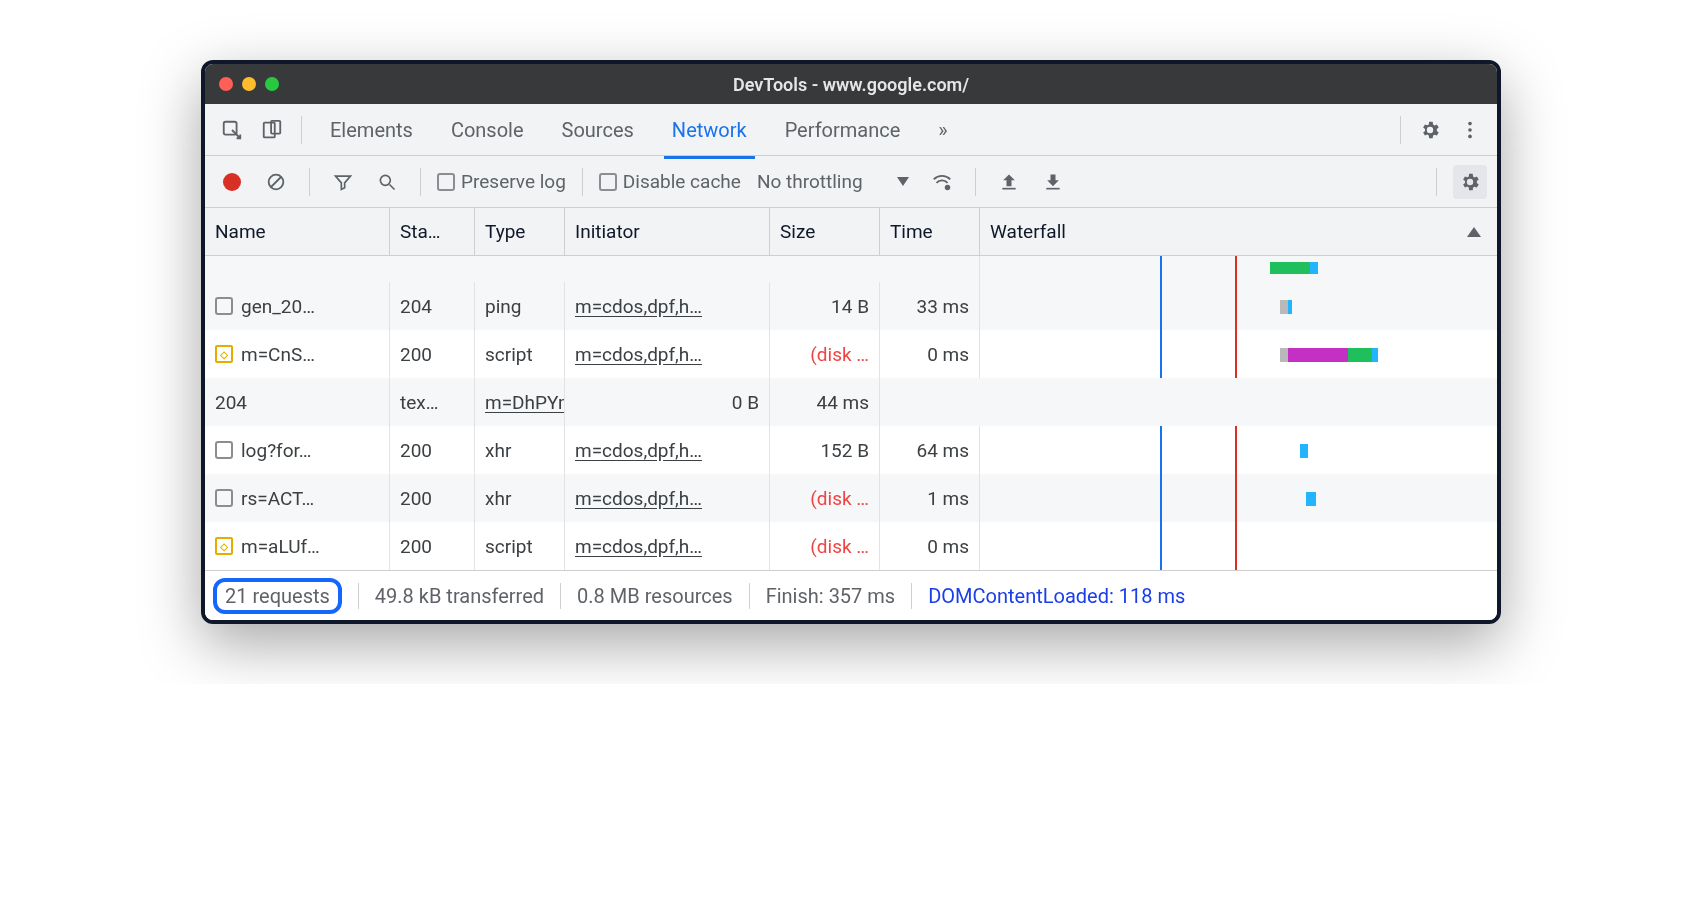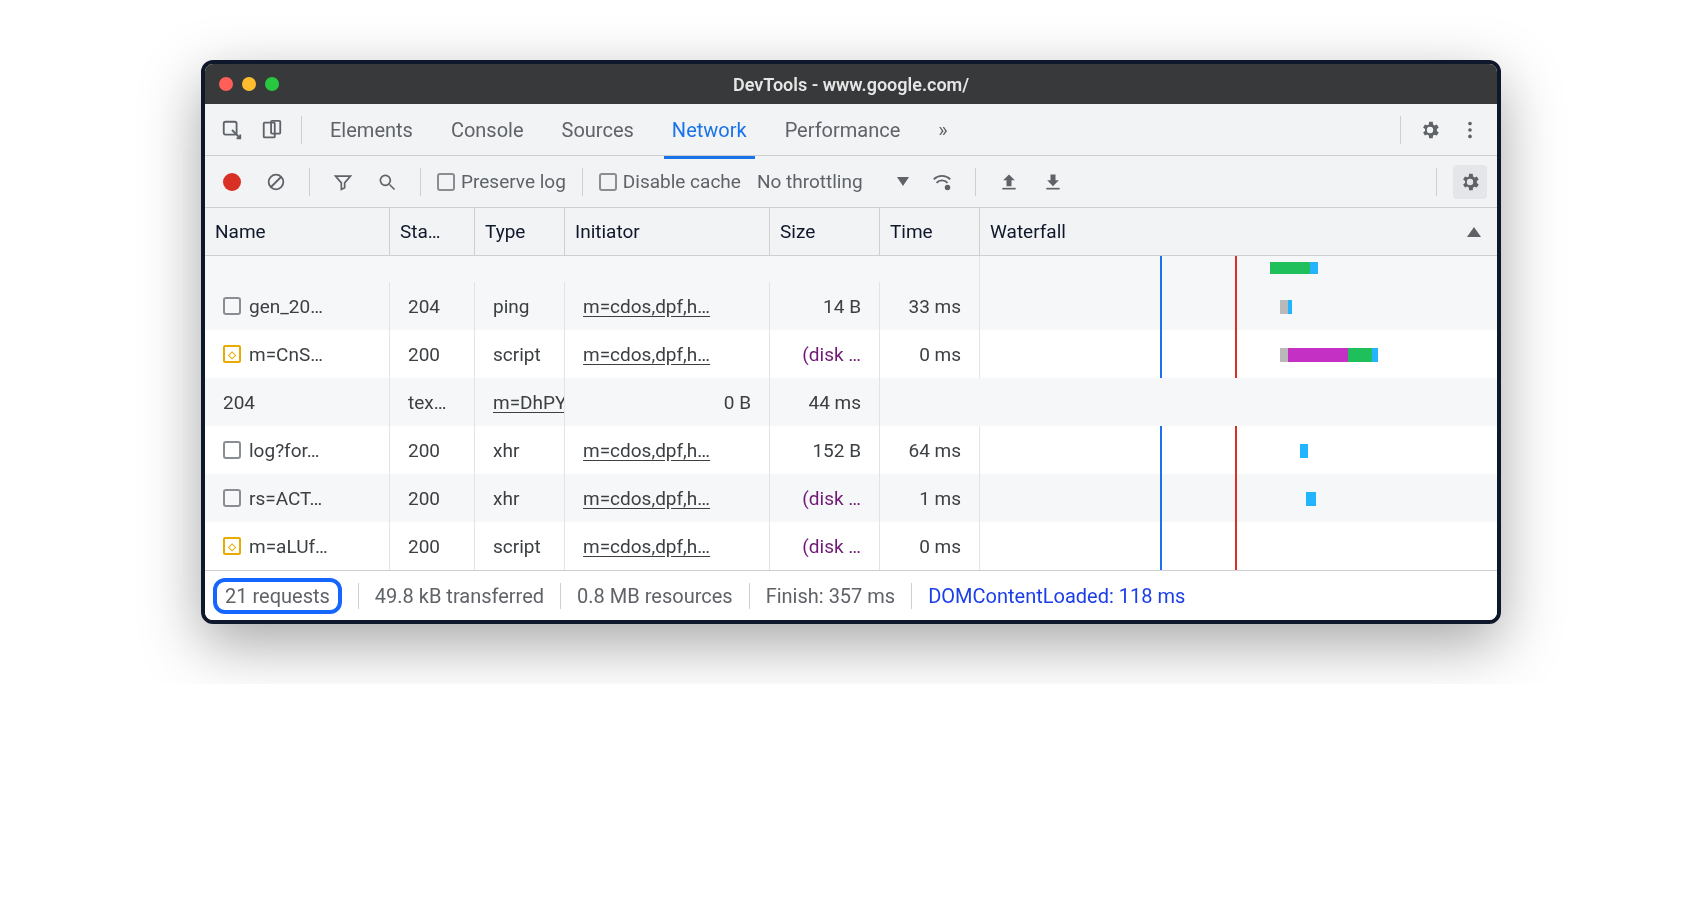--- a/index.html
+++ b/index.html
@@ -136,29 +136,29 @@
   .row {
     display: grid;
     grid-template-columns: 185px 85px 90px 205px 110px 100px 1fr;
     height: 48px;
   }
   .row:nth-child(odd) { background: #f6f7f8; }
   .row:nth-child(even) { background: #ffffff; }
   .cell {
     border-right: 1px solid #e3e3e3;
     display: flex; align-items: center;
-    padding: 0 18px;
+    padding: 0 10px;
     white-space: nowrap;
     overflow: hidden;
     text-overflow: ellipsis;
   }
   .cell:last-child { border-right: none; padding: 0; position: relative; }
   .cell.size, .cell.time { justify-content: flex-end; }
   .cell.initiator { text-decoration: underline; text-underline-offset: 3px; }
-  .cell.gray { color: #701a75; }
+  .cell.gray { color: #ef4444; }
   .fileicon {
     width: 18px; height: 18px;
     margin-right: 8px;
     display: inline-flex; align-items: center; justify-content: center;
     flex-shrink: 0;
   }
   .fileicon.box { border: 2px solid #8a8d91; border-radius: 3px; }
   .fileicon.js { border: 2px solid #e8ab00; border-radius: 2px; color: #e8ab00; font-size: 10px; font-weight: bold; }
   .fileicon.img { border: 1px solid #7c7c7c; background: linear-gradient(135deg,#dce6f5 50%,#b9c7e2 50%); }
   .wf-area { position: relative; width: 100%; height: 100%; }

